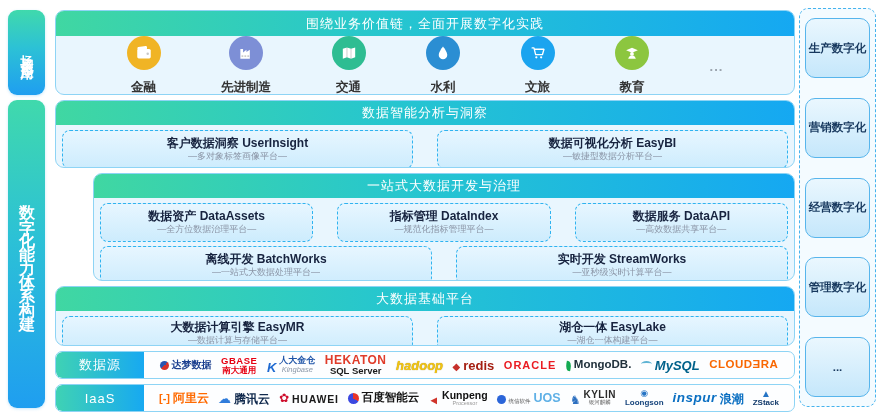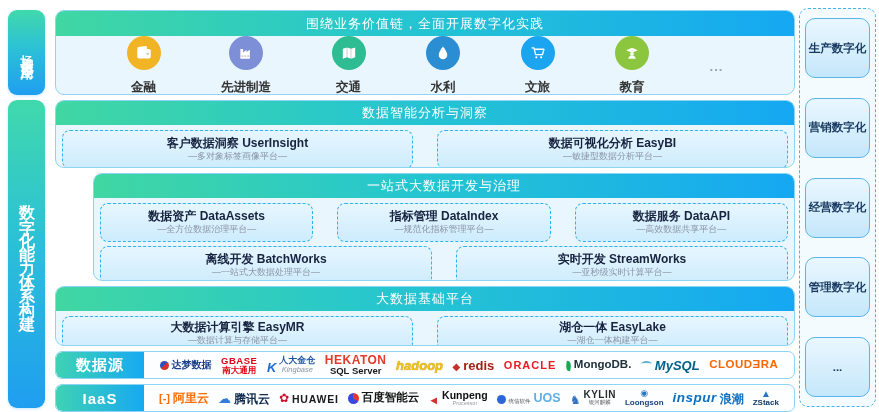--- a/index.html
+++ b/index.html
@@ -44,21 +44,21 @@
     padding:4px 2px 5px; display:flex; flex-direction:column; justify-content:center;
   }
   #sec4 .dash-box { padding:2px 2px 3px; }
   .box-title { font-size:12px; font-weight:bold; color:#17233f; line-height:1.35; }
   .box-sub { font-size:9px; color:#8b95a6; line-height:1.3; }
   
   .lrow { height:28px; border:1px solid #8ed4f5; border-radius:7px; background:#fdfeff; display:flex; overflow:hidden; }
   .lrow-label {
     width:88px; flex:0 0 88px; display:flex; align-items:center; justify-content:center;
     background:linear-gradient(90deg,#3fd2b4 0%,#17a9f1 100%);
-    color:#fff; font-weight:bold; font-size:15px; letter-spacing:1px; border-radius:6px 0 0 6px;
+    color:#fff; font-weight:normal; font-size:13px; letter-spacing:1px; border-radius:6px 0 0 6px;
   }
   .lrow-logos { flex:1; display:flex; align-items:center; justify-content:space-evenly; padding:0 6px; white-space:nowrap; }
   .logo { display:flex; align-items:flex-end; gap:3px; line-height:1; }
   .stack { display:flex; flex-direction:column; align-items:center; line-height:1.05; }
   
   .ic-dameng { width:9px; height:9px; border-radius:50%; background:linear-gradient(135deg,#2a55b0 50%,#d6332c 50%); }
   .tx-dameng { color:#1b3f8f; font-size:10px; font-weight:bold; }
   .lg-gbase { color:#e60012; }
   .tx-gbase1 { font-size:9.5px; font-weight:900; letter-spacing:.5px; }
   .tx-gbase2 { font-size:8.5px; font-weight:900; }

